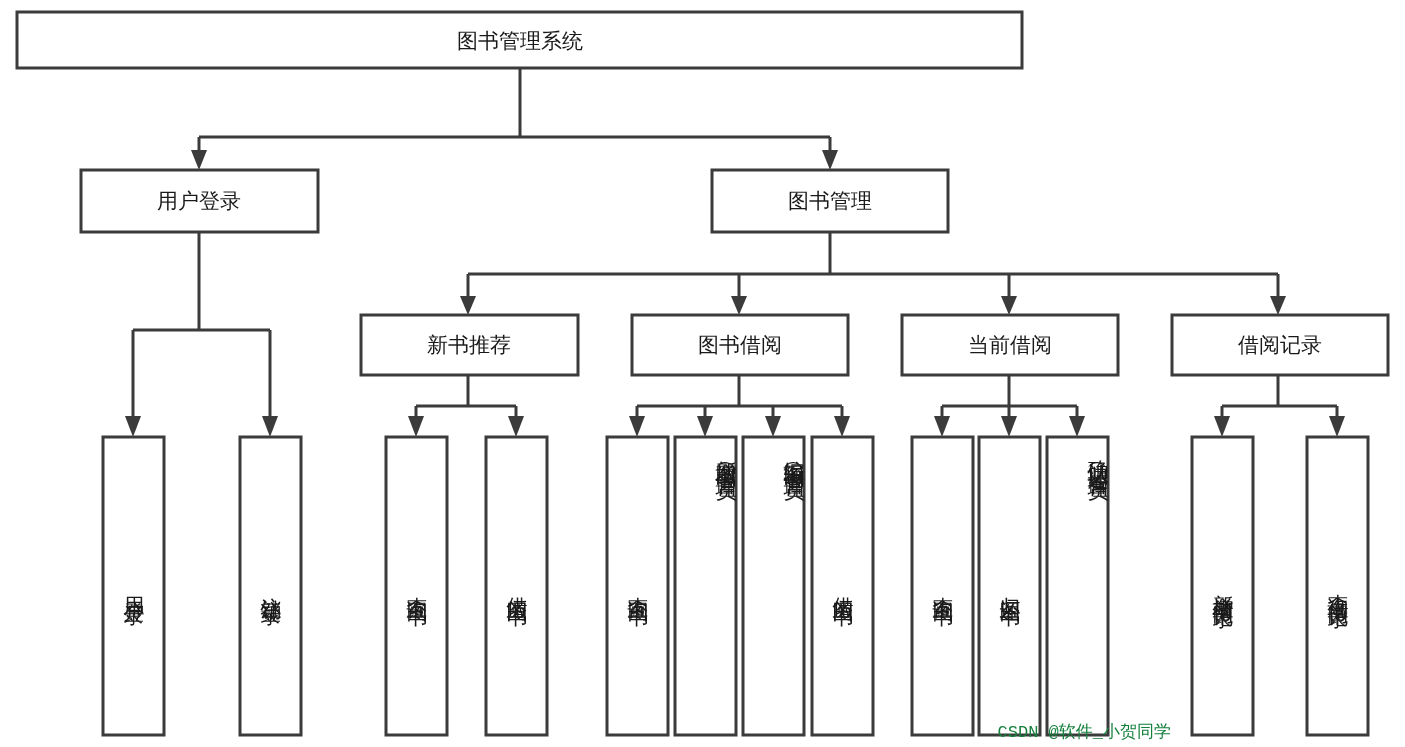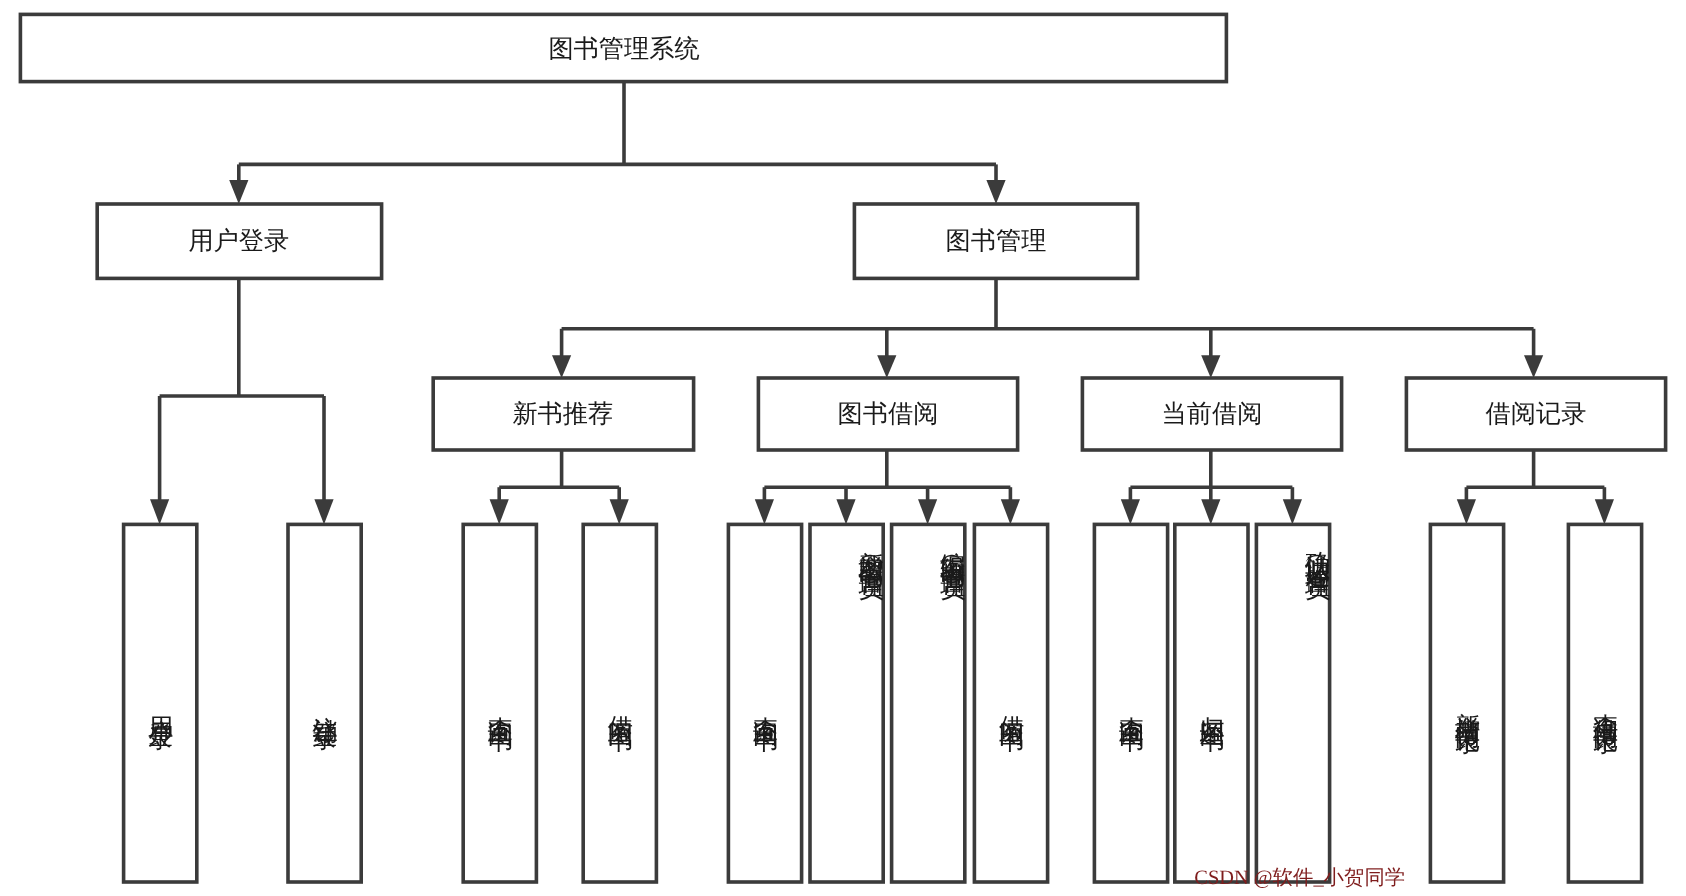--- a/index.html
+++ b/index.html
@@ -61,23 +61,23 @@
     pointer-events: none;
   }
   .leaf-label.centered {
     display: flex;
     align-items: center;
   }
   .watermark {
     position: absolute;
     right: 8px;
     bottom: 4px;
-    font-family: Liberation Serif, serif;
+    font-family: Liberation Mono, monospace;
     font-size: 17px;
-    color: #7f1d1d;
+    color: #15803d;
     white-space: nowrap;
   }
 </style>
 </head>
 <body>
 
 <div id="diagram-root">
 
   <svg class="diagram-canvas" viewBox="0 0 1405 747" xmlns="http://www.w3.org/2000/svg">
 

